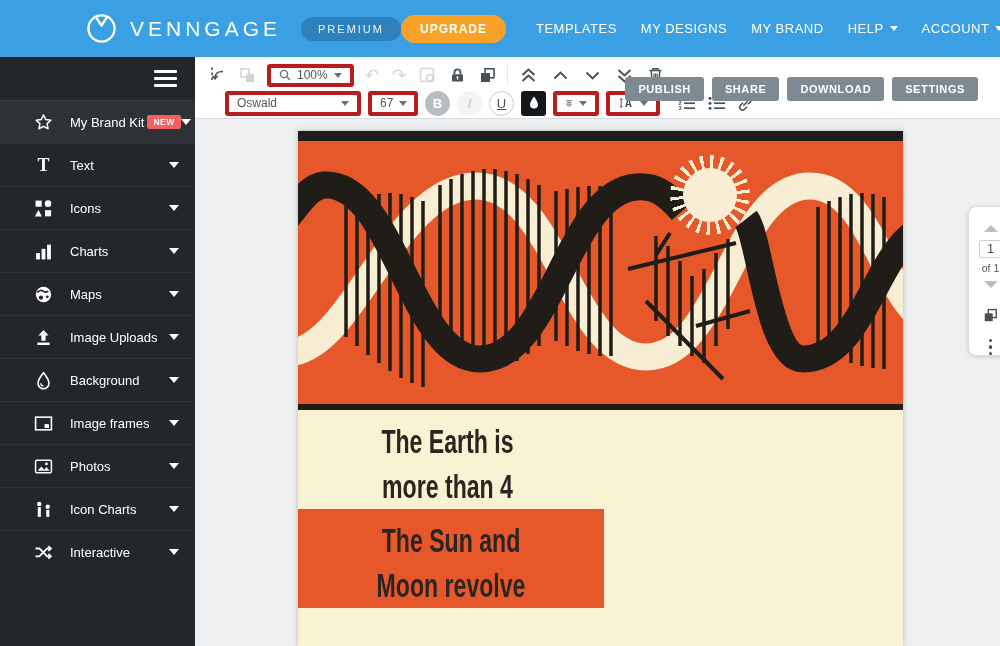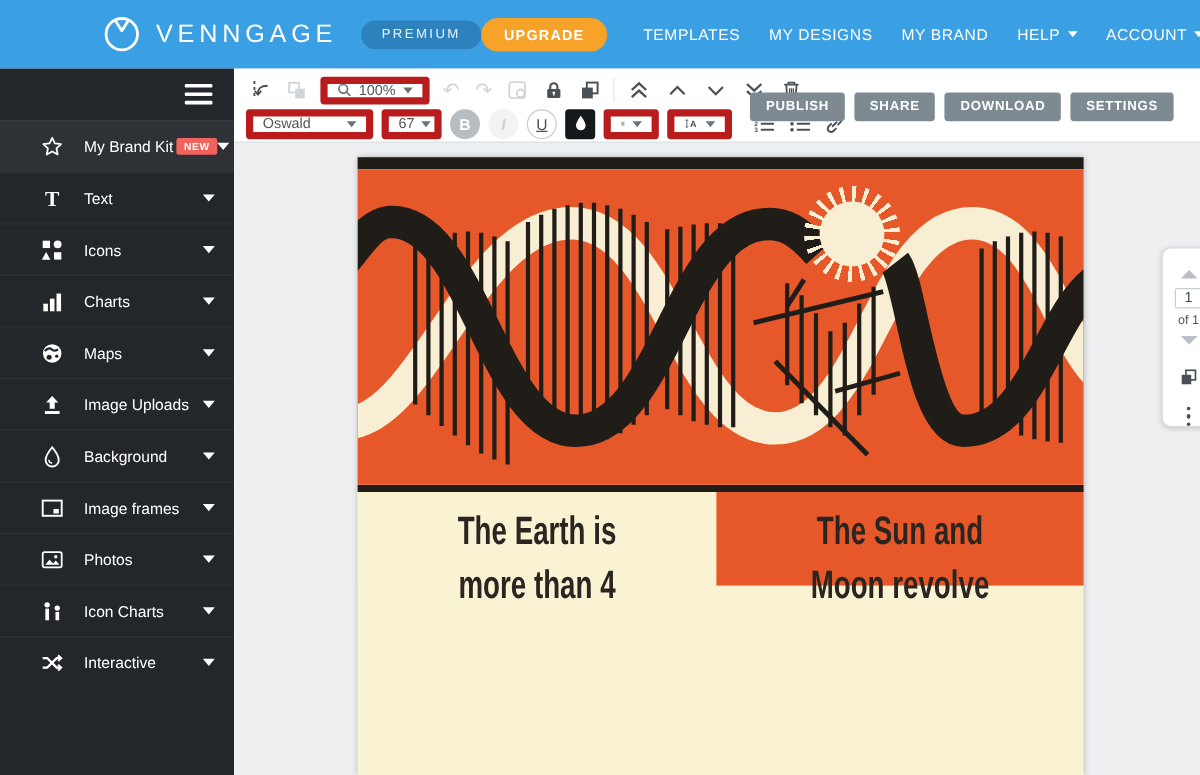--- a/index.html
+++ b/index.html
@@ -30,24 +30,24 @@
   .side-caret { margin-left:auto; width:0; height:0; border:5px solid transparent; border-top:6px solid #fff; margin-top:5px; }
 
   
   .toolbar { position:absolute; left:195px; top:57px; width:805px; height:62px; background:#fff; border-bottom:1px solid #d8dcdf; z-index:20; }
   .tool-row { position:absolute; left:10px; display:flex; align-items:center; }
   .row1 { top:5px; height:26px; gap:9px; }
   .row2 { top:33px; height:26px; gap:7px; }
   .tbtn { display:flex; align-items:center; justify-content:center; color:#4a5156; background:none; border:none; padding:0 2px; cursor:pointer; height:24px; }
   .tbtn.disabled { color:#d0d5d9; cursor:default; }
   .sep { width:1px; height:20px; background:#e4e7e9; }
-  .selbox { display:flex; align-items:center; gap:6px; height:25px; border:6px solid #b91c1c; border-radius:3px; background:#fff; padding:1px 8px; font-size:12px; color:#555; cursor:pointer; }
+  .selbox { display:flex; align-items:center; gap:6px; height:25px; border:4px solid #b91c1c; border-radius:3px; background:#fff; padding:1px 8px; font-size:12px; color:#555; cursor:pointer; }
   .caret-g { width:0; height:0; border:4px solid transparent; border-top:5px solid #6b7278; margin-top:4px; }
   .zoombox { height:23px; }
-  .fontbox { width:106px; } .fontbox .lbl { flex:1; }
+  .fontbox { width:136px;margin-left:20px; } .fontbox .lbl { flex:1; }
   .sizebox { width:50px; } .sizebox .lbl { flex:1; }
   .circle-btn { width:25px; height:25px; border-radius:50%; display:flex; align-items:center; justify-content:center; font-size:13px; border:none; cursor:pointer; background:#fff; }
   .b-on { background:#b6bdc3; color:#fff; font-weight:bold; }
   .i-off { background:#f1f3f4; color:#ccd1d5; font-style:italic; font-weight:bold; }
   .u-def { border:1px solid #c6cbd0; color:#4a5156; text-decoration:underline; }
   .color-chip { width:25px; height:25px; background:#15181b; border-radius:3px; display:flex; align-items:center; justify-content:center; border:none; cursor:pointer; }
   .undo-glyph { font-size:17px; line-height:1; }
   .actions { position:absolute; right:22px; top:20px; display:flex; gap:8px;align-items:center; }
   .gray-btn { background:#7e8a91; color:#fff; font-size:11px; font-weight:bold; letter-spacing:.6px; padding:6px 13px; border-radius:3px; border:none; cursor:pointer; }
 
@@ -55,21 +55,21 @@
   .workspace { position:absolute; left:195px; top:119px; width:805px; height:527px; background:#edeff0; }
   .canvas { position:absolute; left:103px; top:12px; width:605px; height:515px; background:#faf3d3; box-shadow:0 0 5px rgba(0,0,0,.25); }
   .sec-top { position:relative; height:143px; background:#faf3d3; }
   .bar1 { height:10px; background:#201c17; }
   .bar2 { height:6px; background:#201c17; }
   .sec-dna { position:relative; height:263px; background:#e6582a; overflow:hidden; }
   .sec-dna svg { position:absolute; left:0; top:0; width:605px; height:263px; }
   .starburst { position:absolute; left:372px; top:14px; width:80px; height:80px; border-radius:50%;
     background:repeating-conic-gradient(#f7eed3 0deg 5.5deg, rgba(0,0,0,0) 5.5deg 16.36deg); }
   .starburst::after { content:''; position:absolute; inset:13px; background:#f7eed3; border-radius:50%; }
-  .sec-bottom { display:flex; height:78px; }
+  .sec-bottom { display:flex; height:78px;flex-direction:column; }
   .fact { width:299px; background:#faf3d3; text-align:center; padding-top:9px; }
   .fact.right { width:306px; background:#e6582a; }
   .fact-line { display:block; font-size:33px; font-weight:bold; color:#2b2521; line-height:45px; transform:scaleX(.7); white-space:nowrap; }
 
   
   .sel-line { position:absolute; left:4px; width:597px; border-top:1px solid #9cc3e6; z-index:1; }
   .title-row { position:absolute; left:0; width:100%; top:37px; height:75px; text-align:center; z-index:2; }
   .title-text { display:inline-block; background:#3d89dc; color:#fff; font-size:53px; font-weight:bold; line-height:75px; padding:0 16px; transform:scaleX(.75); white-space:nowrap; letter-spacing:1px; }
   .handle { position:absolute; width:11px; height:11px; background:#fff; border:2px solid #63a6da; transform:translate(-50%,-50%); z-index:3; }
   .rot-handle { position:absolute; width:12px; height:12px; background:#faf3d3; border:2px solid #63a6da; border-radius:50%; transform:translate(-50%,-50%); z-index:3; }

